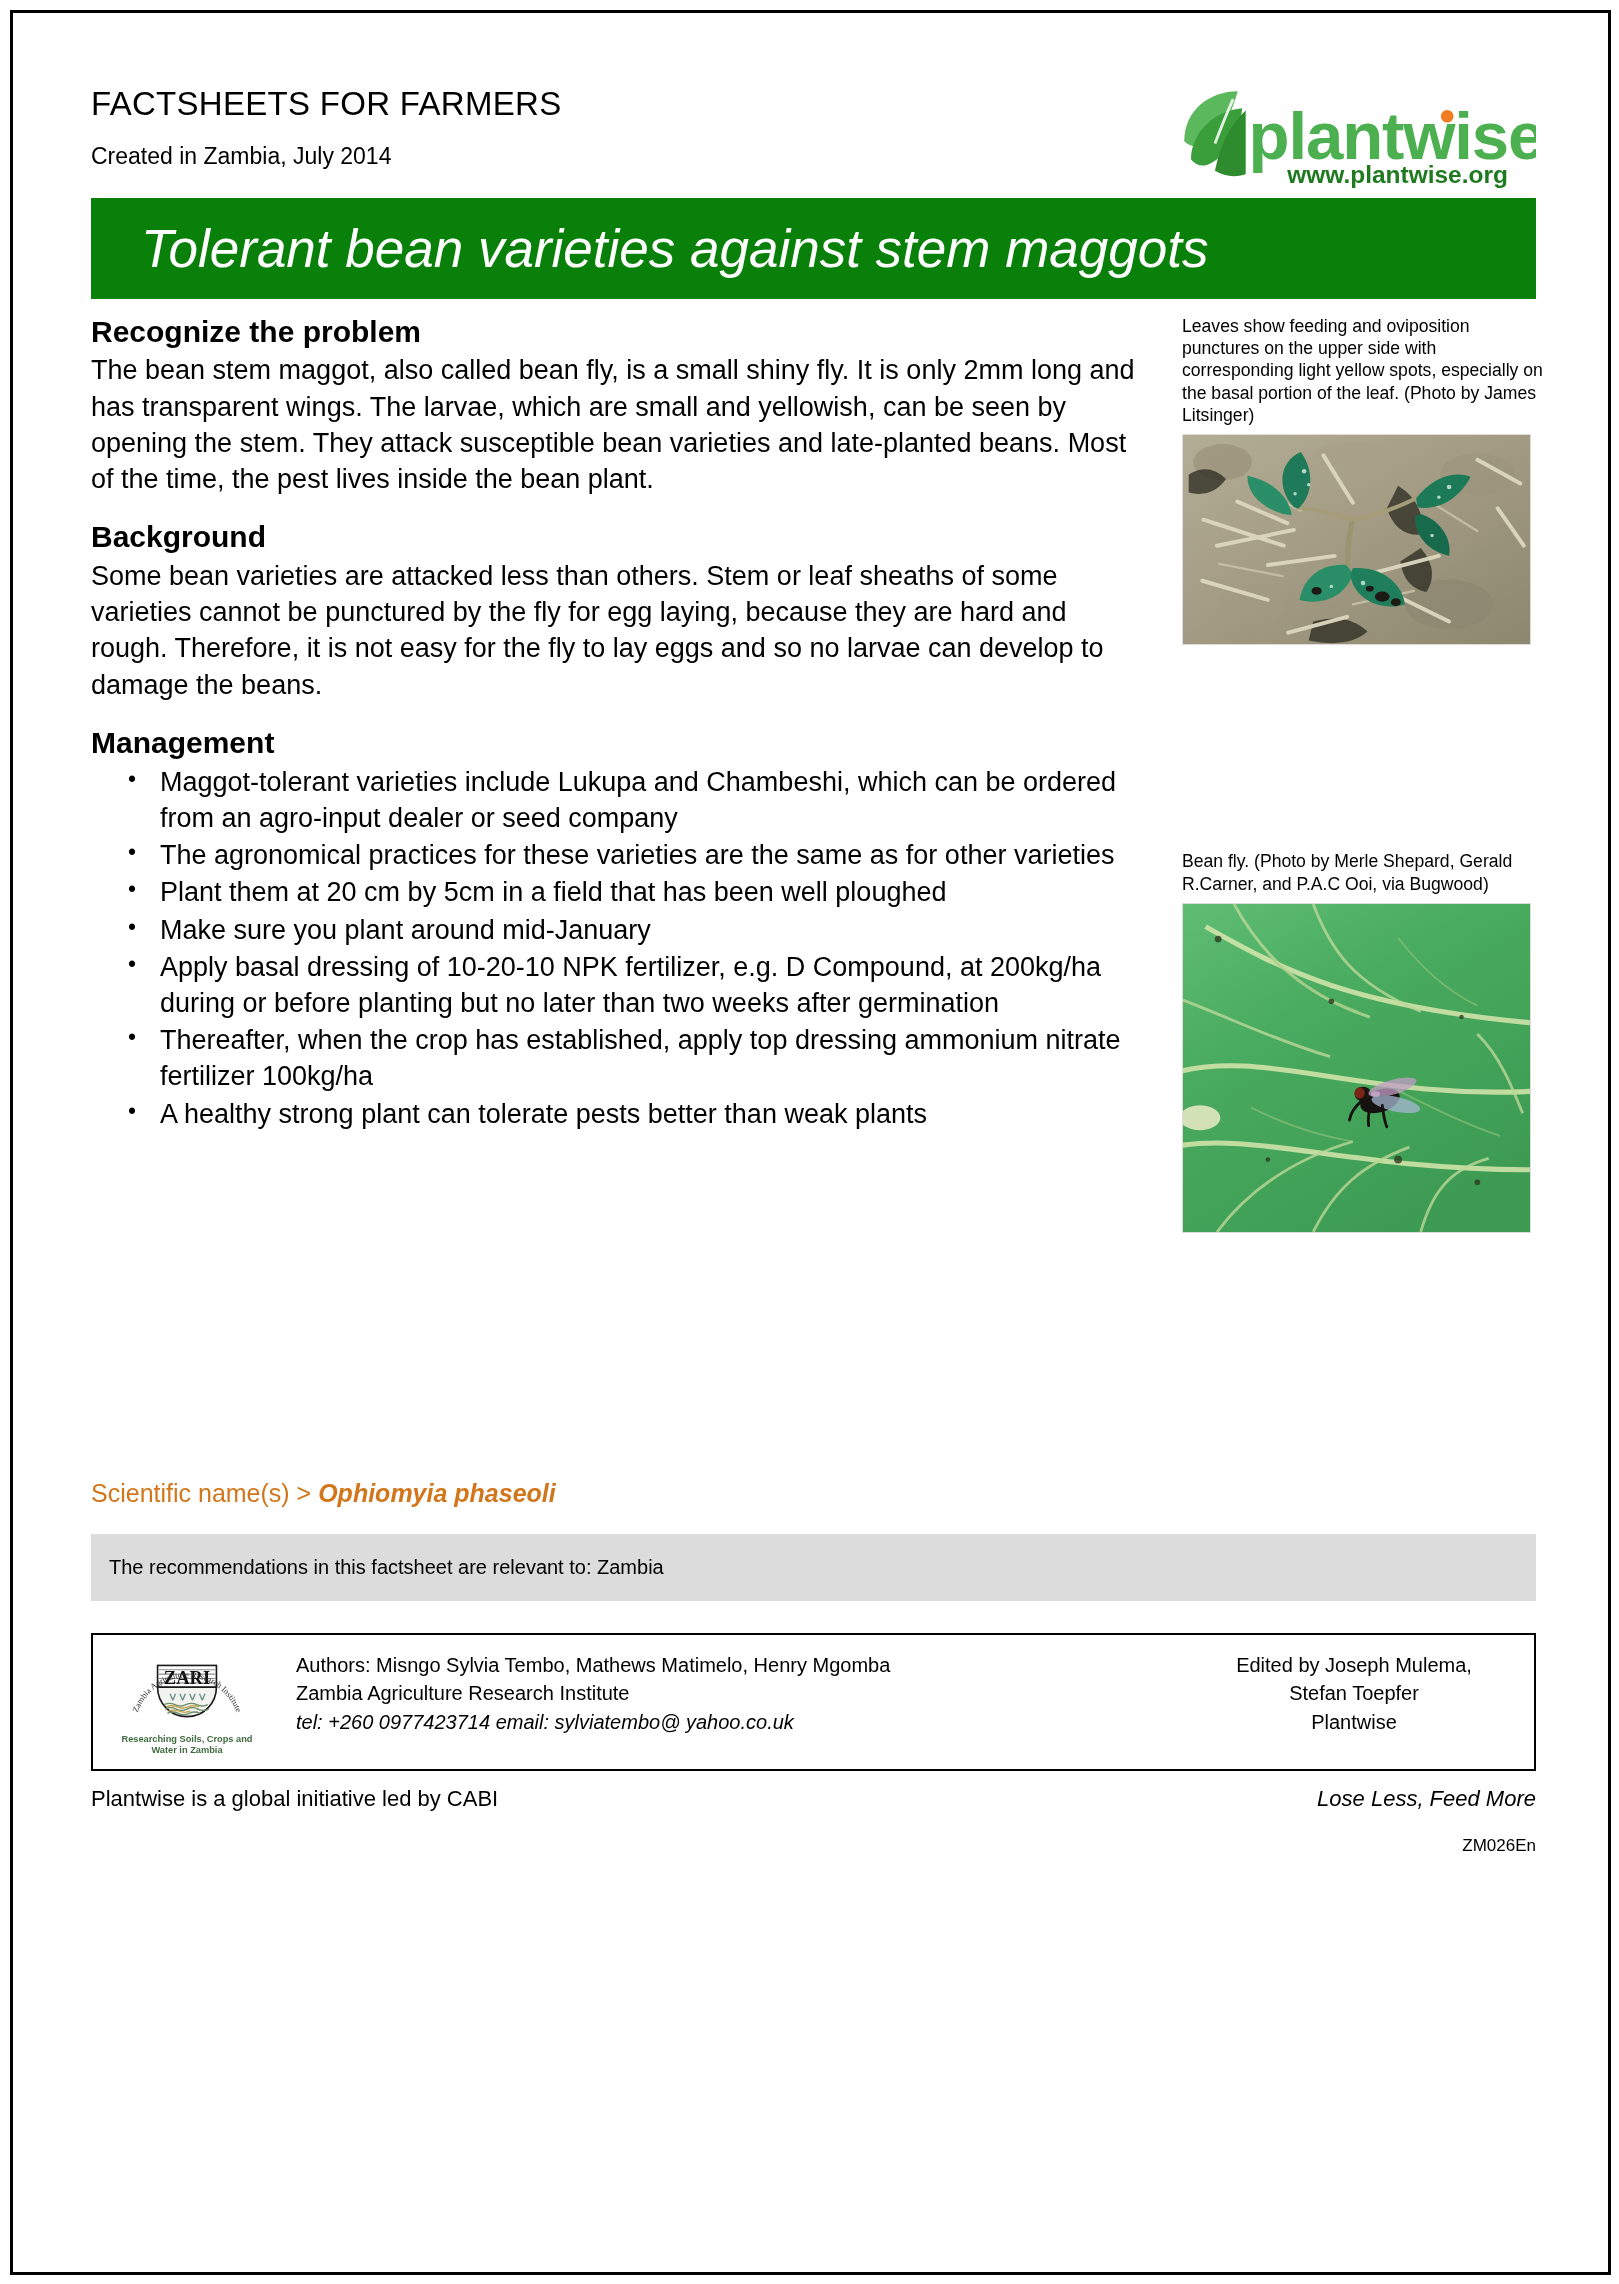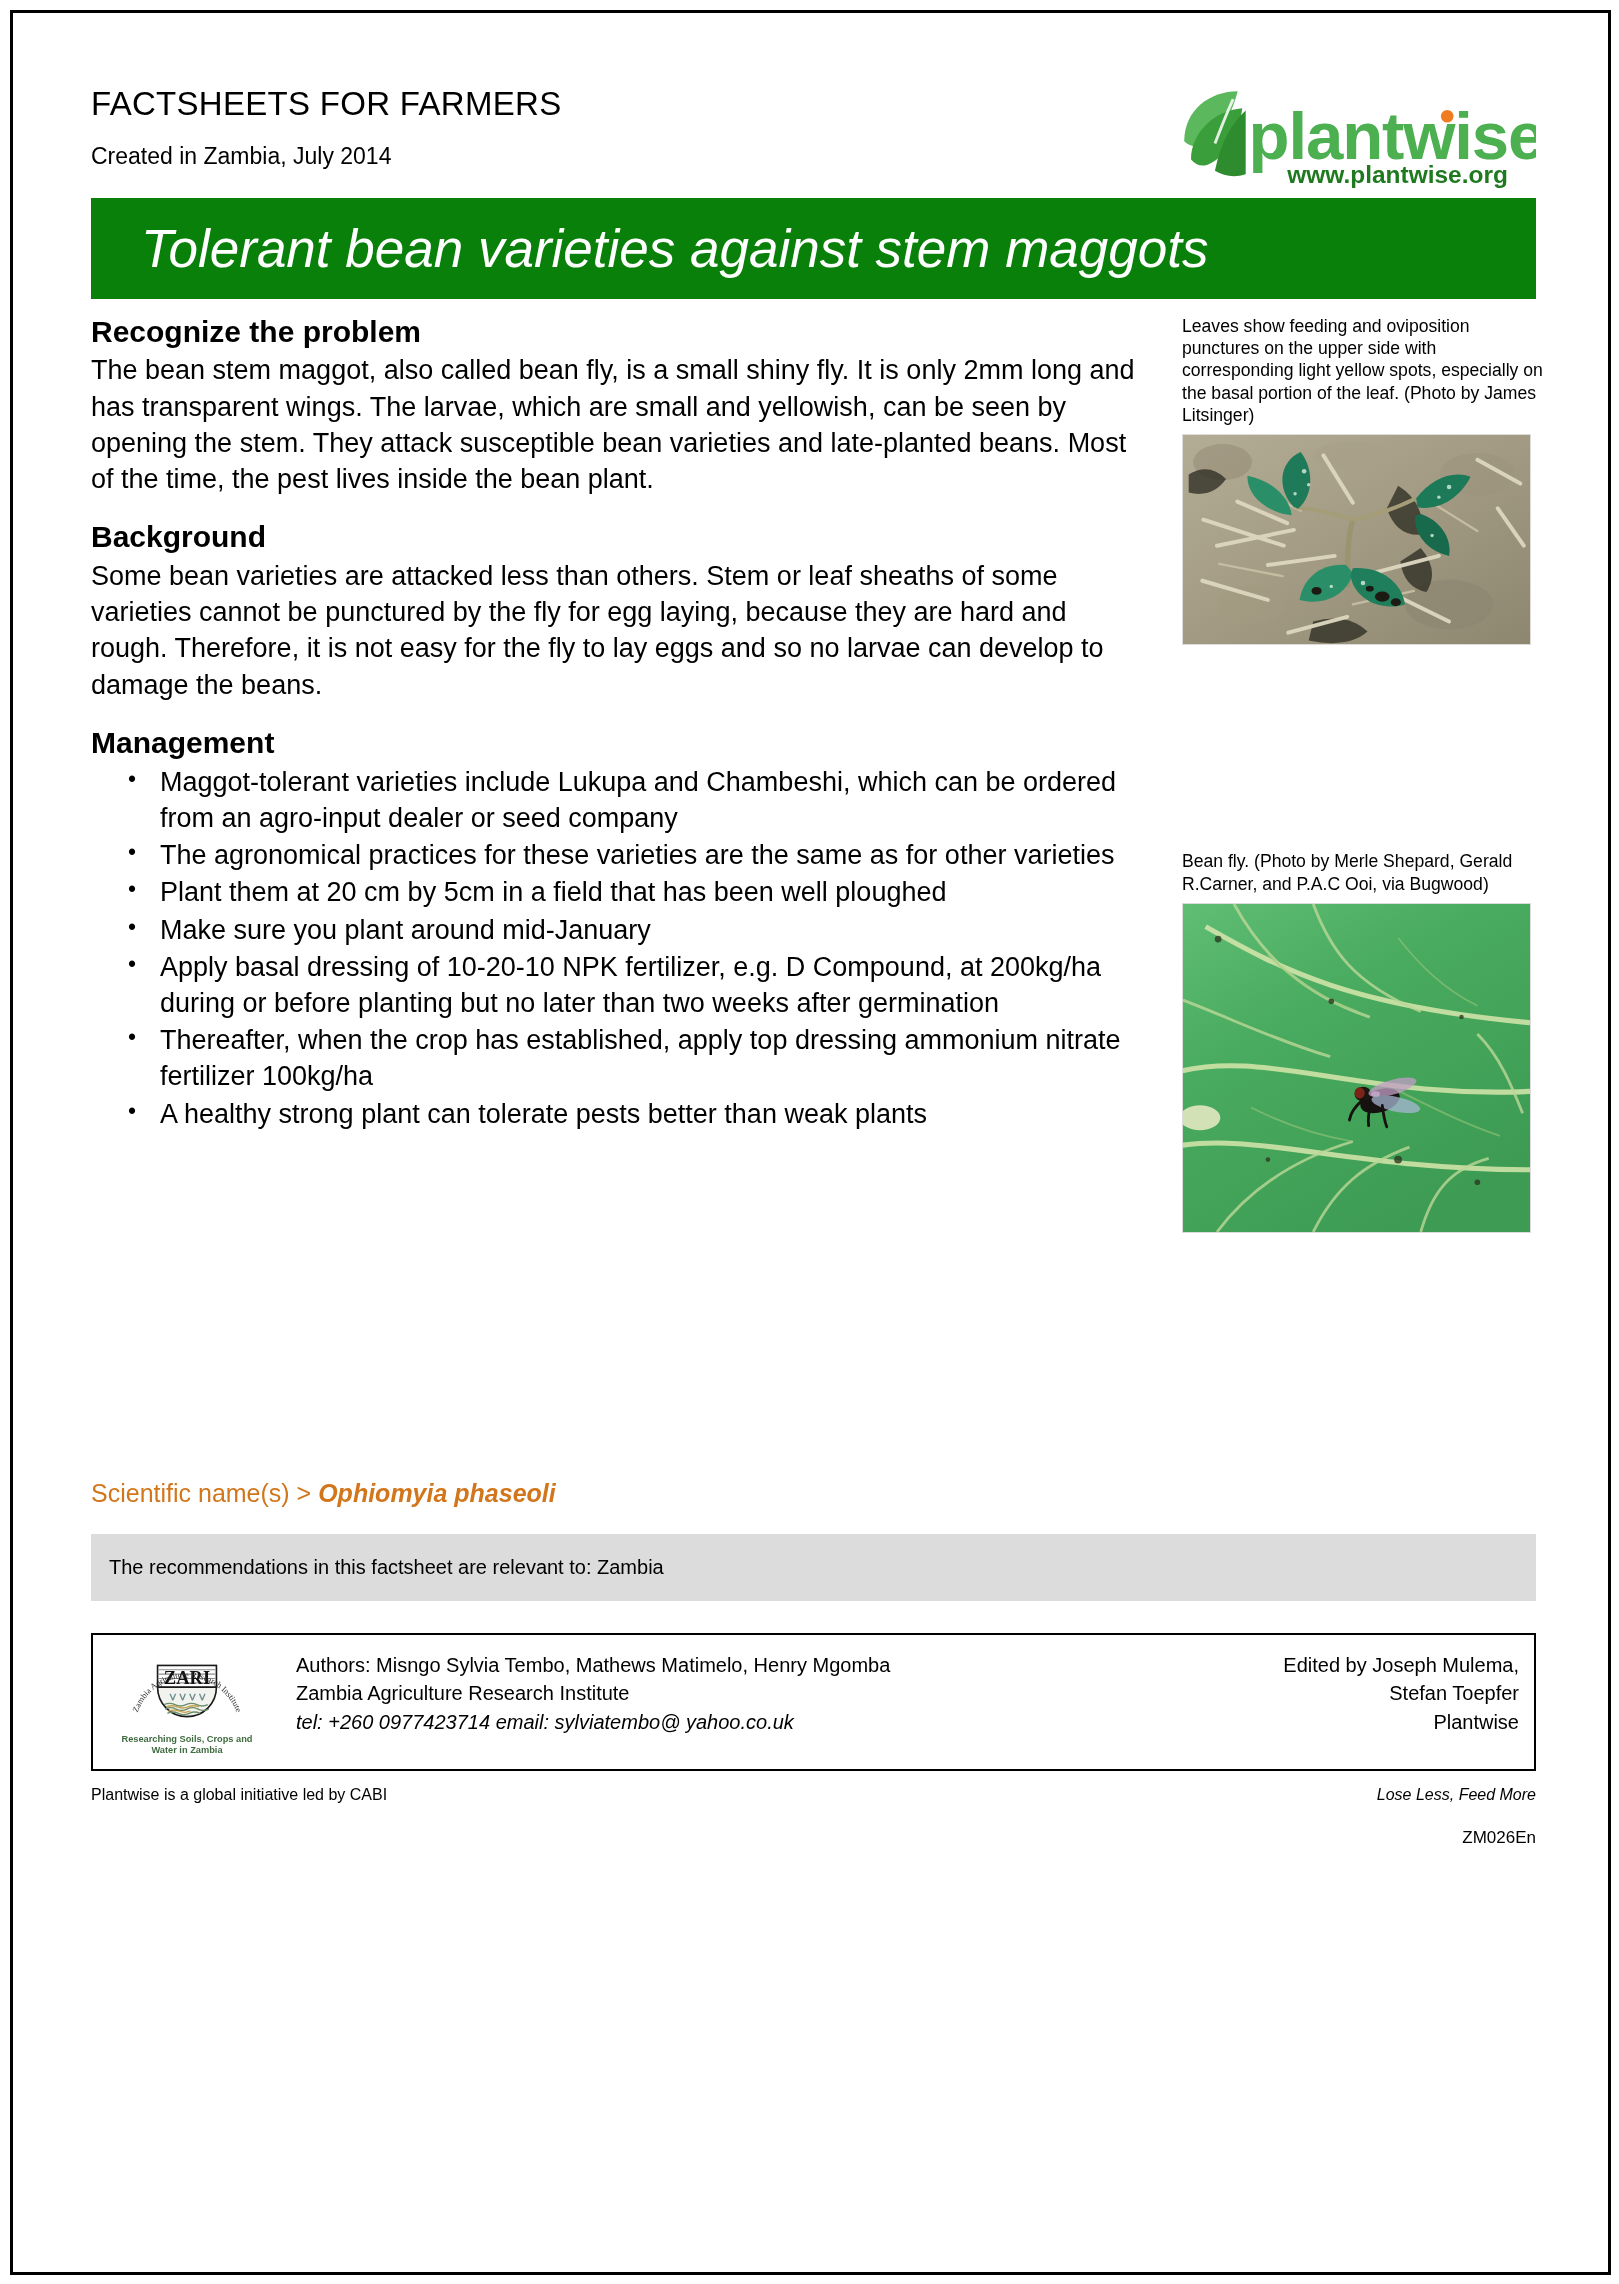--- a/index.html
+++ b/index.html
@@ -194,33 +194,33 @@
   .zari svg { display: block; }
   .authors {
     flex: 1 1 auto;
     padding: 16px 0 0 15px;
     font-size: 20px;
     line-height: 1.42;
   }
   .authors .ital { font-style: italic; }
   .edited {
     flex: 0 0 330px;
-    text-align: right;
+    text-align: center;
     padding: 16px 15px 16px 0;
     font-size: 20px;
     line-height: 1.42;
   }
 
   
   .bottom-line {
     display: flex;
     justify-content: space-between;
     align-items: baseline;
     margin-top: 15px;
-    font-size: 16px;
+    font-size: 22px;
   }
   .bottom-line .tagline { font-style: italic; }
   .doc-code {
     text-align: right;
     font-size: 17px;
     margin-top: 24px;
   }
 
   
   .ph-wrap { position: relative; overflow: hidden; }

